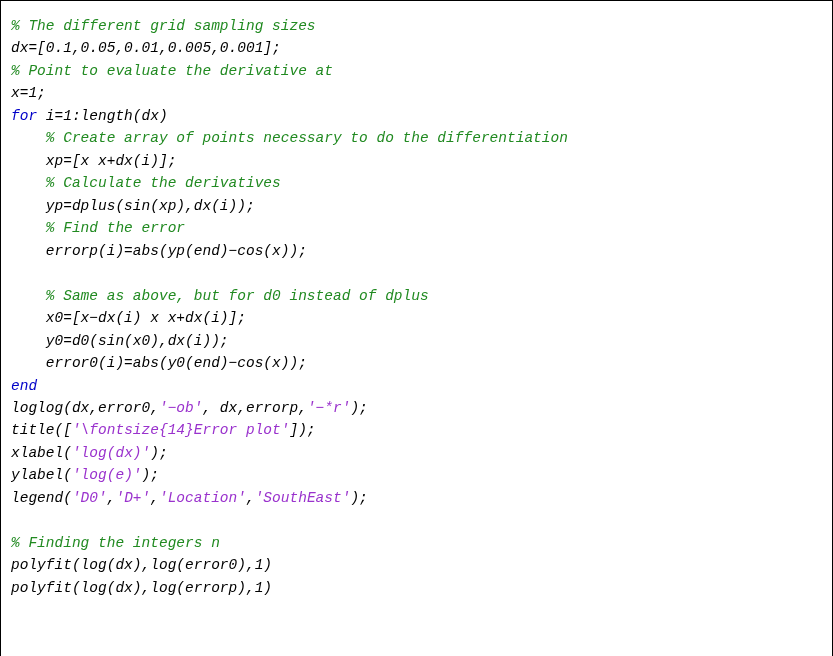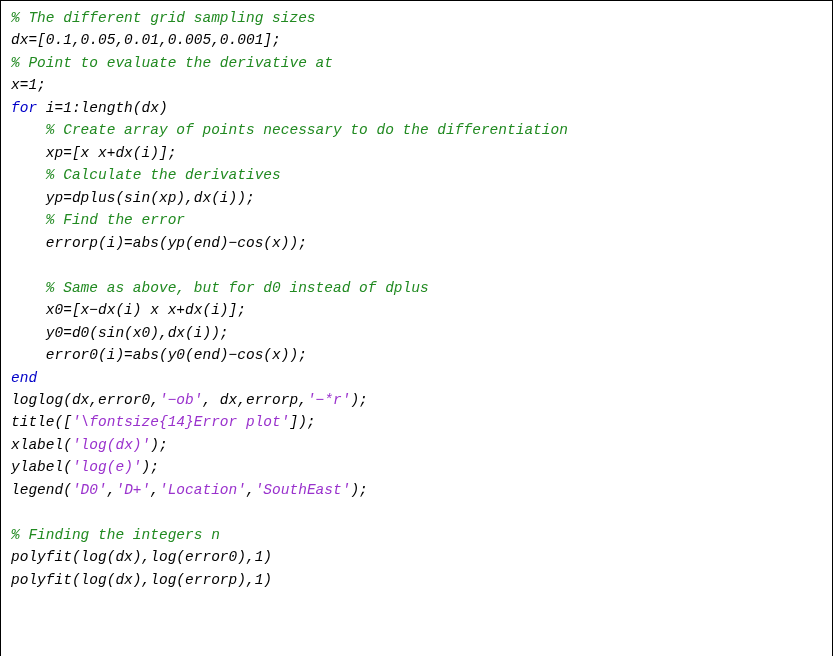--- a/index.html
+++ b/index.html
@@ -10,21 +10,21 @@
     font-size: 14.5px;
     font-style: italic;
     line-height: 1.55;
   }
   .code-box {
     border: 1px solid #000;
     border-bottom: none;
     box-sizing: border-box;
     width: 833px;
     height: 656px;
-    padding: 6px 10px 0 10px;
+    padding: 14px 10px 0 10px;
     overflow: hidden;
     white-space: pre;
   }
   .c { color: #218a21; }  
   .k { color: #0000c8; }  
   .s { color: #9a32cd; }  
   .n { color: #000; }     
 </style>
 </head>
 <body>

